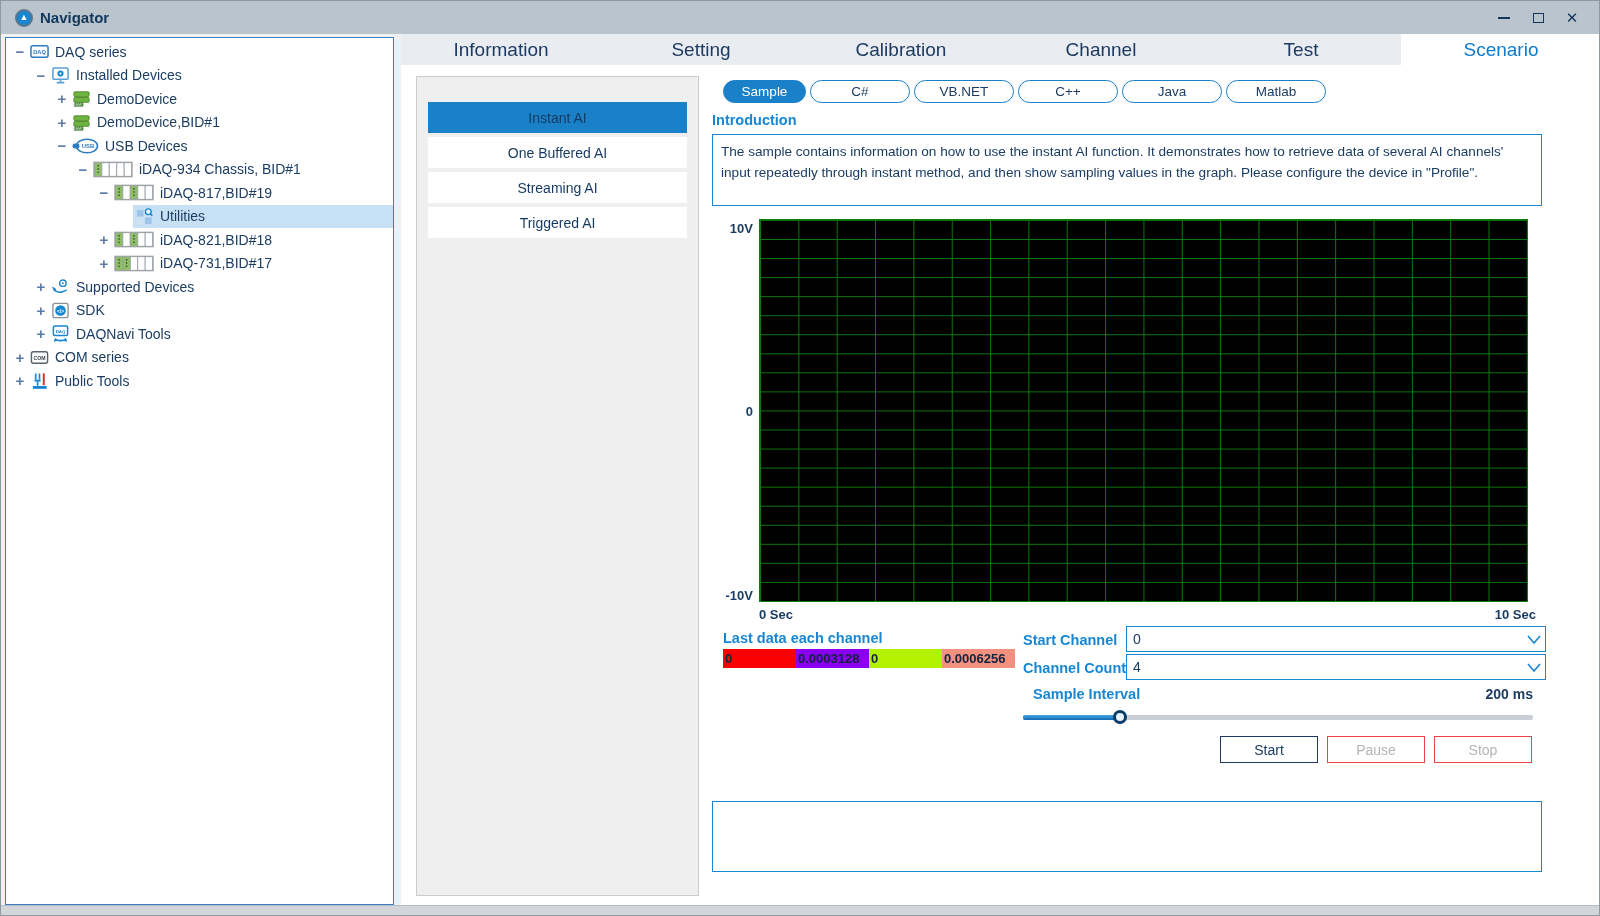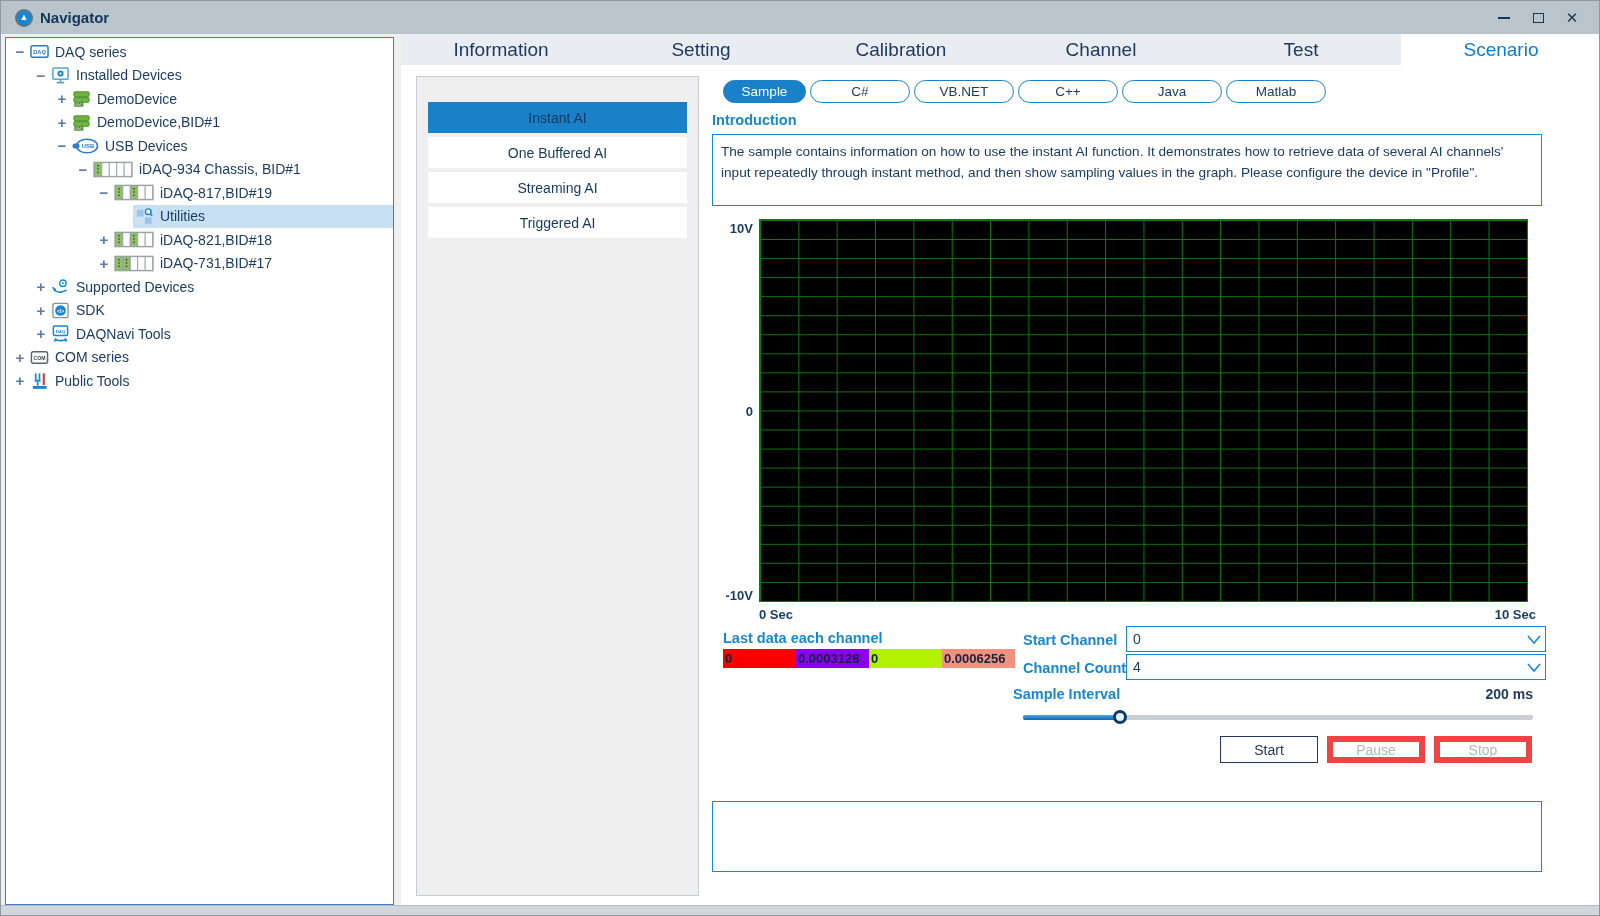--- a/index.html
+++ b/index.html
@@ -66,21 +66,21 @@
   
   .slider { position:absolute; left:622px; top:645px; width:510px; height:14px; }
   .track { position:absolute; left:0; top:5px; width:100%; height:5px; background:#c9ced4; border-radius:2px; }
   .fill  { position:absolute; left:0; top:5px; height:5px; background:linear-gradient(to bottom,#4aa6e8,#0f68b0); border-radius:2px; }
   .thumb { position:absolute; top:0px; width:14px; height:14px; border-radius:50%; background:#eaf4fc; border:3px solid #0b3c66; }
 
   
   .btnrow { position:absolute; left:819px; top:671px; display:flex; gap:9px; }
   .abtn { width:98px; height:27px; background:#fff; font-size:14px; display:flex; align-items:center; justify-content:center; cursor:default; }
   .abtn.en { border:1px solid #1f3a60; color:#1f3a60; }
-  .abtn.dis { border:6px solid #ef4444; color:#b5b5b5; }
+  .abtn.dis { border:1px solid #ef4444; color:#b5b5b5; }
 
   .errbox { position:absolute; left:311px; top:736px; width:830px; height:71px; border:1px solid #1787d3; background:#fff; font-size:13.5px; color:#1c3d63; padding:5px; }
 
   .bottomstrip { position:absolute; left:0; top:904px; width:100%; height:12px; background:#d2d6db; border-top:1px solid #b6bcc4; }
 </style>
 </head>
 <body>
 
 <div id="win">
 
@@ -397,21 +397,21 @@
     <div class="ctl-label" style="left:622px; top:595px;">Channel Count</div>
     <div class="dd" style="left:725px; top:589px;">
       <span class="val">4</span>
       <span class="chev">
         <svg width="14" height="9" viewBox="0 0 14 9">
             <polyline points="1,1 7,8 13,1" fill="none" stroke="#1787d3" stroke-width="1.6"></polyline>
           </svg>
       </span>
     </div>
 
-    <div class="ctl-label" style="left:612px; top:621px;">Sample Interval</div>
+    <div class="ctl-label" style="left:632px; top:621px;">Sample Interval</div>
     <div class="axis" style="left:1000px; top:621px; width:132px; text-align:right; font-size:14px;">200 ms</div>
     <div class="slider">
       <div class="track"></div>
       <div class="fill" id="sliderFill" style="width: 19%;"></div>
       <div class="thumb" id="sliderThumb" style="left: calc(19% - 7px);"></div>
     </div>
 
     <div class="btnrow">
         <div class="abtn en">Start</div>
         <div class="abtn dis">Pause</div>

